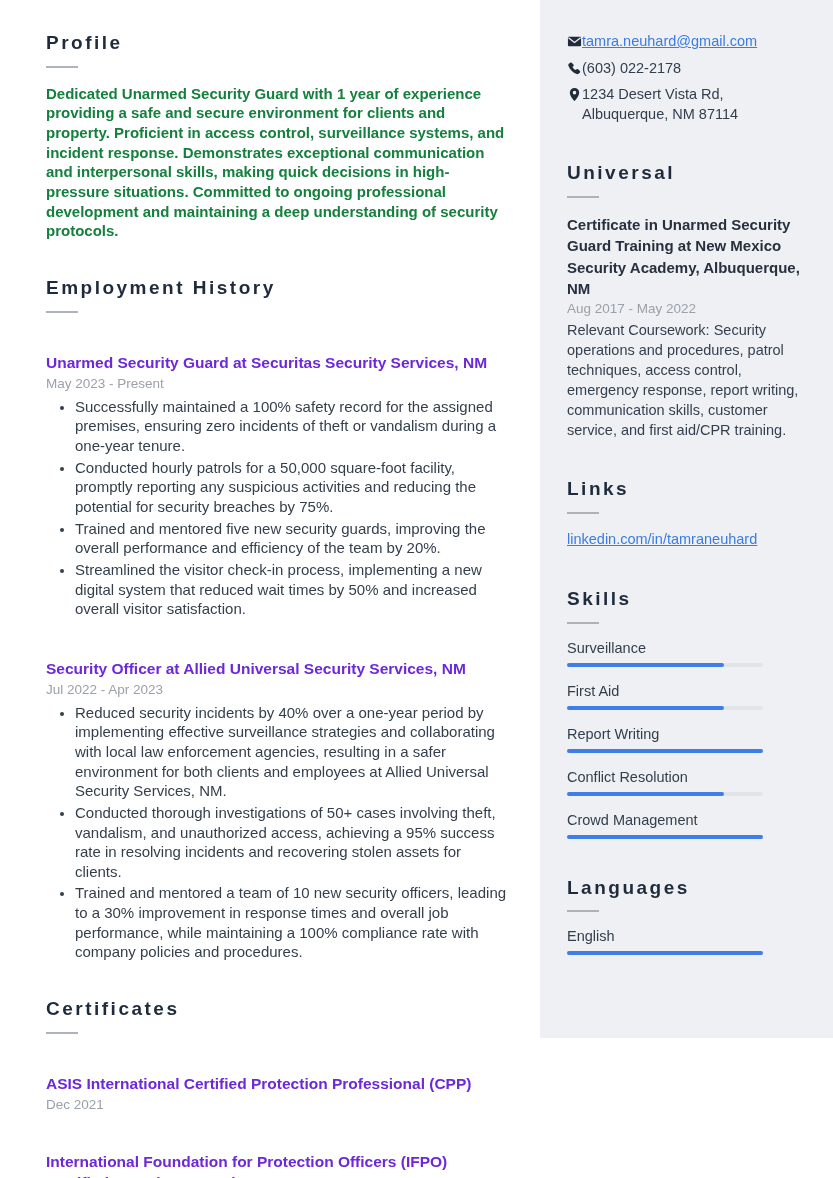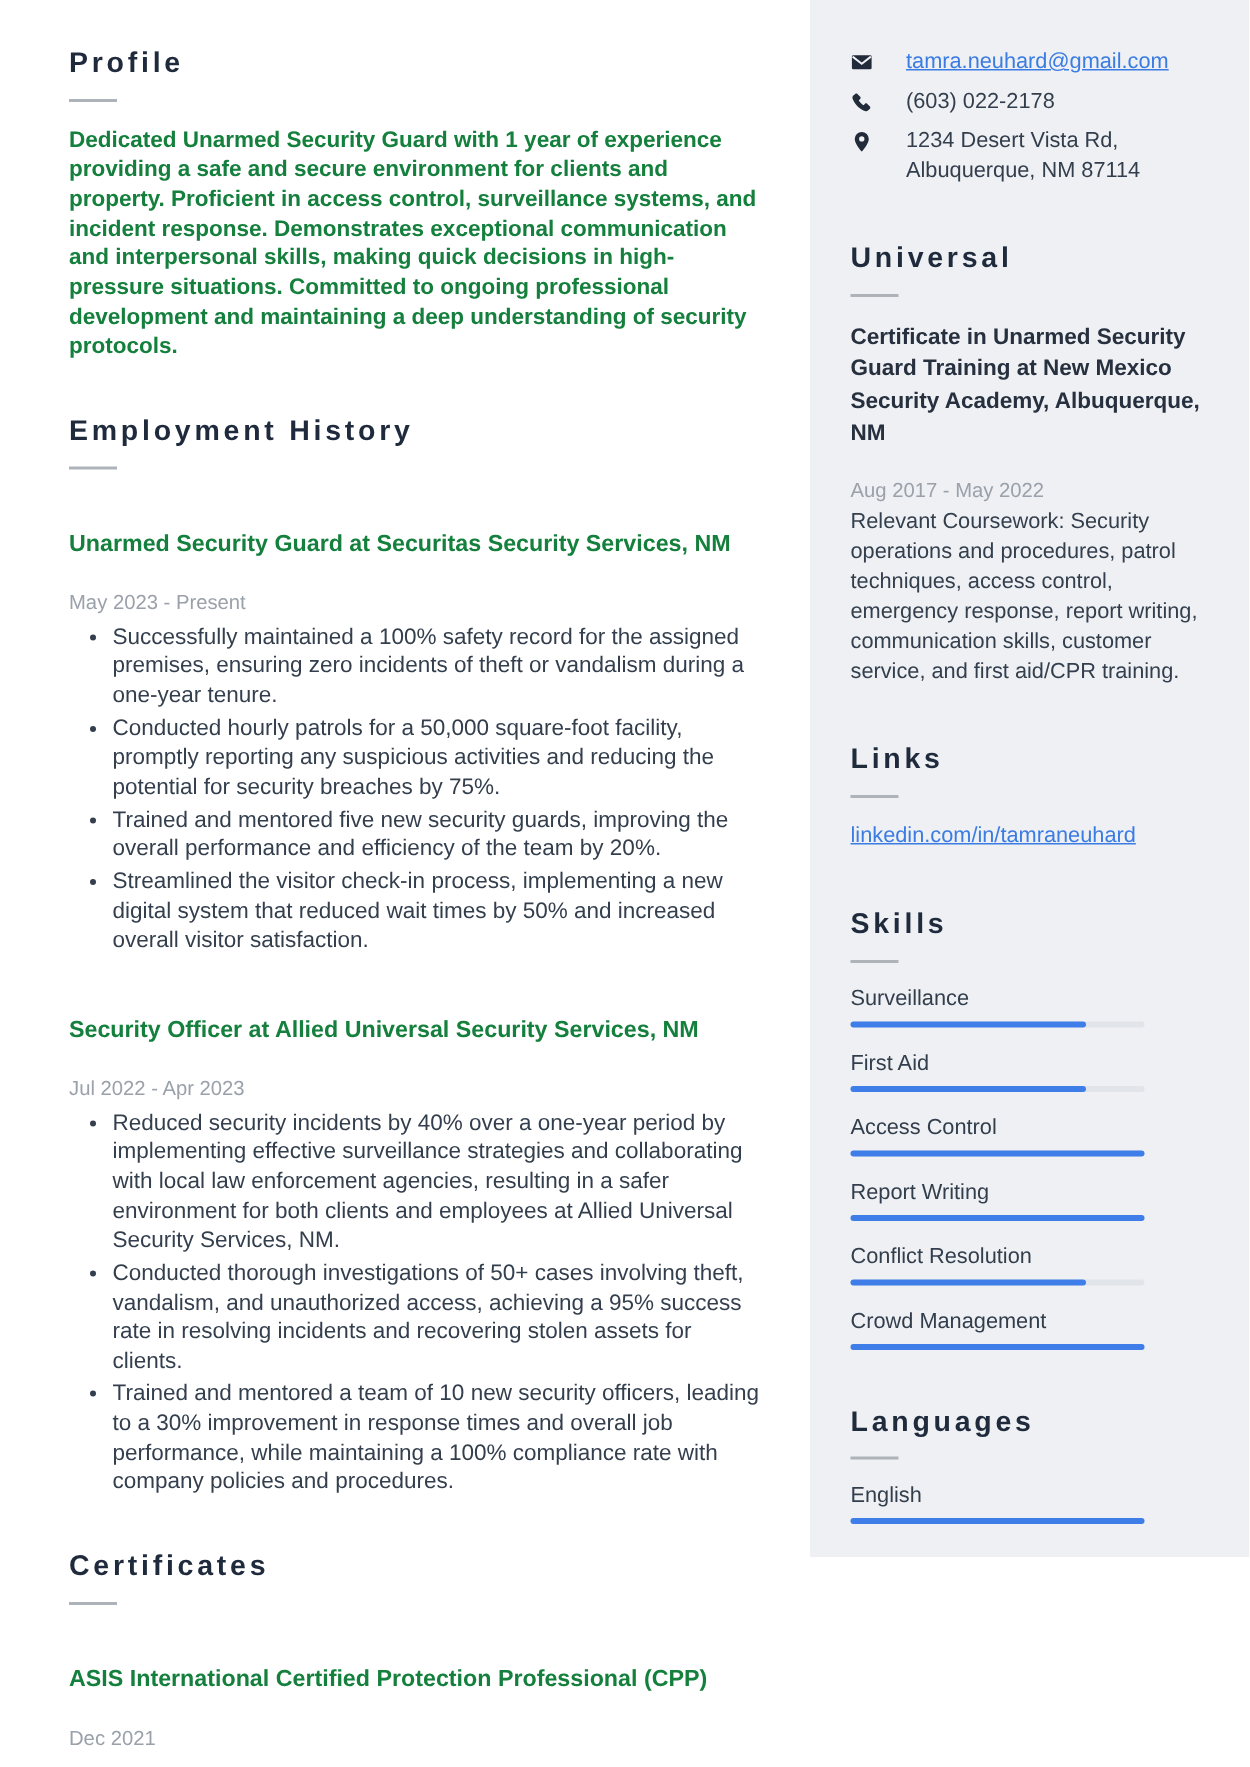--- a/index.html
+++ b/index.html
@@ -53,42 +53,42 @@
   }
   .section { margin-top: 36px; }
   .side-section { margin-top: 38px; }
 
   
   .main p.body-text {
     color: #15803d; font-size: 15px; line-height: 1.31; font-weight: bold;
   }
   .job { margin-bottom: 20px; }
   .job h3, .cert h3 {
-    color: #15803d; font-size: 15.5px; font-weight: 700; line-height: 1.35; margin-top: 40px;
+    color: #6d28d9; font-size: 15.5px; font-weight: 700; line-height: 1.35; margin-top: 40px;
   }
   .date-line {
-    color: #9aa1aa; font-size: 13.5px; margin-top: 20px;
+    color: #9aa1aa; font-size: 13.5px; margin-top: 2px;
   }
   .job ul { margin: 6px 0 0 0; padding-left: 29px; }
   .job li {
     color: #343f4e; font-size: 15px; line-height: 1.31;
     margin-bottom: 2px;
   }
   .job li::marker { color: #343f4e; font-size: 13px; }
   .cert { margin-bottom: 15px; }
 
   
   .contact-row {
     display: flex; align-items: flex-start;
     margin-bottom: 7px;
   }
   .contact-icon { width: 15px; flex: 0 0 15px; margin-top: 2px; }
   .contact-icon svg { display: block; }
   .contact-text {
-    margin-left: 22px; color: #333e4d; font-size: 14.5px; line-height: 1.35;
+    margin-left: 0; color: #333e4d; font-size: 14.5px; line-height: 1.35;
   }
   a.link {
     color: #3b7ce2; text-decoration: underline; font-size: 14.5px;
     line-height: 1.35; word-break: break-all;
   }
   .side-section .degree {
     color: #27303f; font-size: 15px; font-weight: 700; line-height: 1.42;
   }
   .side-section .side-text {
     color: #343f4e; font-size: 14.5px; line-height: 1.38; margin-top: 4px;
@@ -216,26 +216,20 @@
               <div class="bar-fill" style="width: 80%;"></div>
             </div>
         </div>
         <div class="skill">
           <div class="skill-name">First Aid</div>
           <div class="bar-track">
               <div class="bar-fill" style="width: 80%;"></div>
             </div>
         </div>
         <div class="skill">
-          <div class="skill-name">Access Control</div>
-          <div class="bar-track">
-              <div class="bar-fill" style="width: 100%;"></div>
-            </div>
-        </div>
-        <div class="skill">
           <div class="skill-name">Report Writing</div>
           <div class="bar-track">
               <div class="bar-fill" style="width: 100%;"></div>
             </div>
         </div>
         <div class="skill">
           <div class="skill-name">Conflict Resolution</div>
           <div class="bar-track">
               <div class="bar-fill" style="width: 80%;"></div>
             </div>

